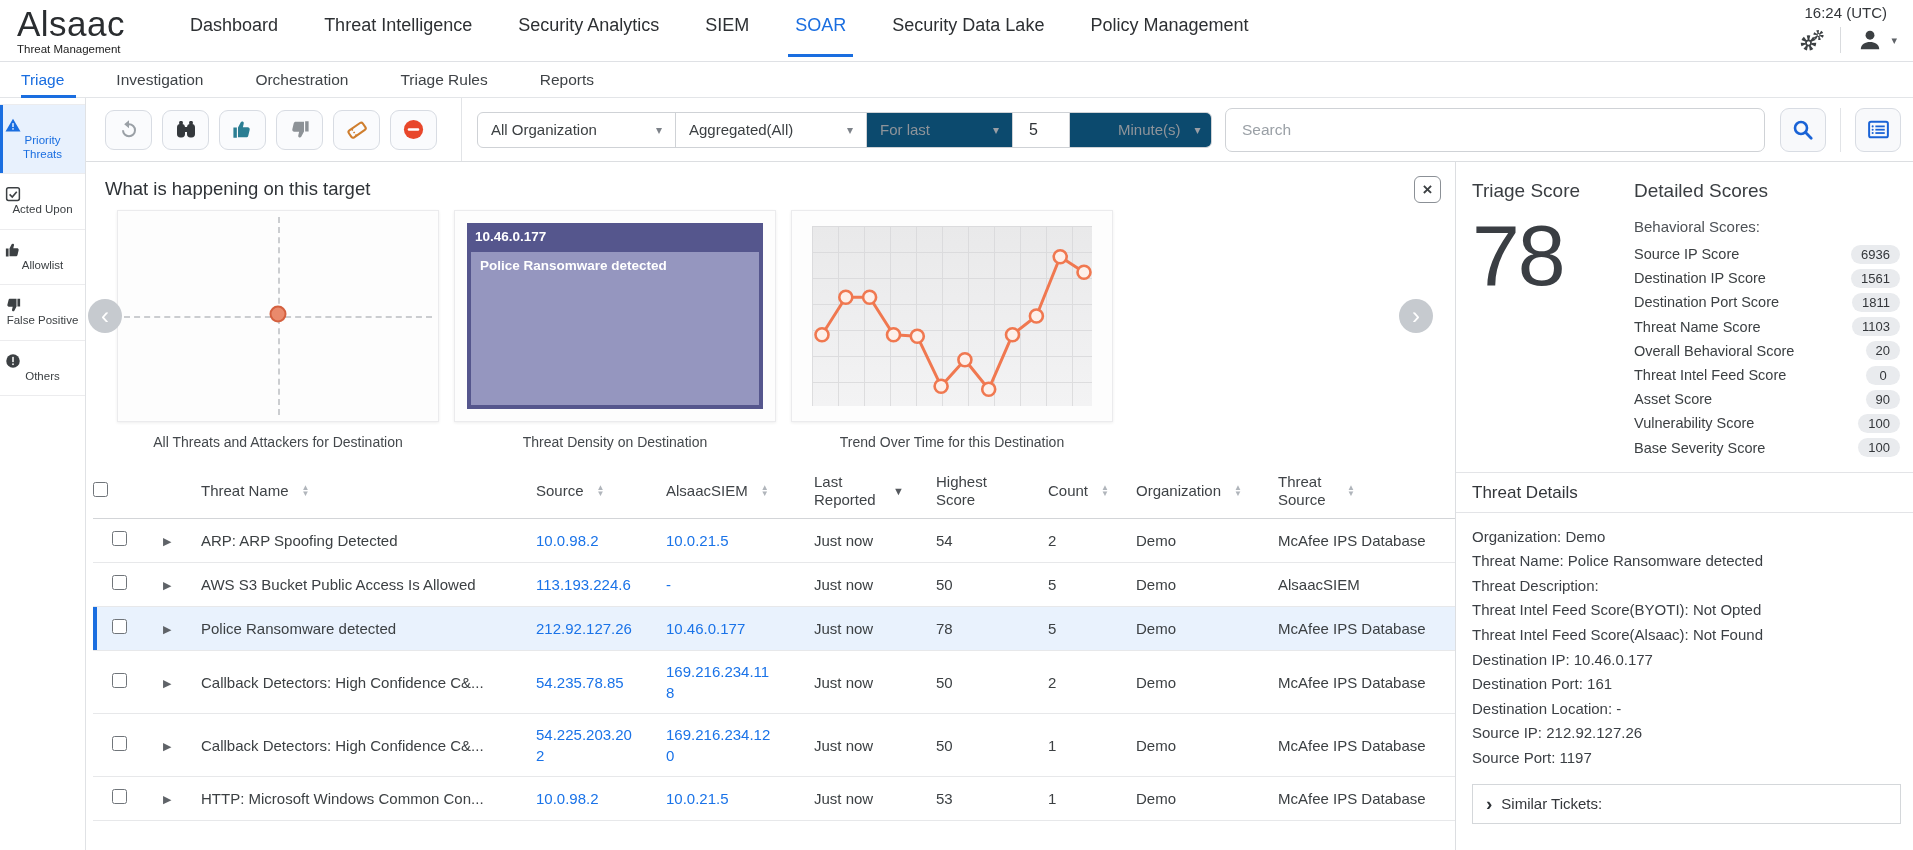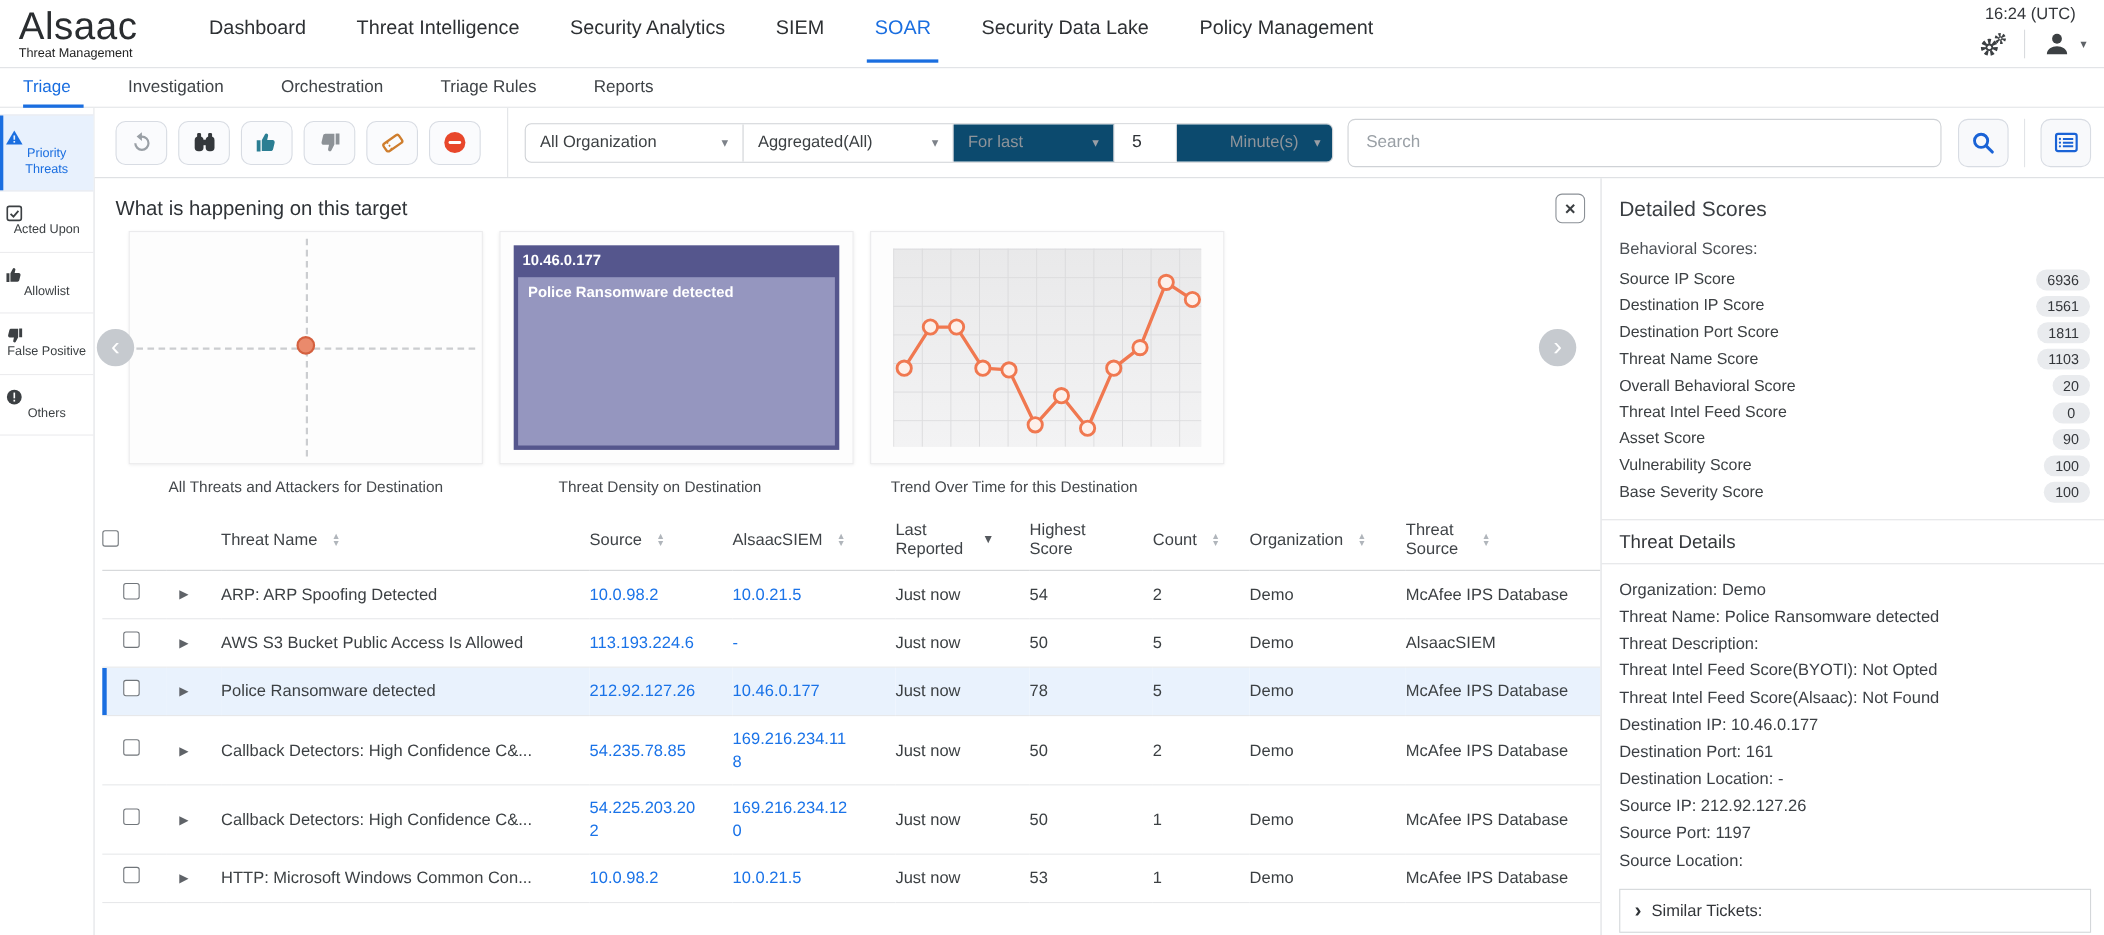--- a/index.html
+++ b/index.html
@@ -57,21 +57,21 @@
   .mag-btn { margin-left:15px; }
   .list-btn { margin-left:14px; margin-right:4px; }
   .tb-vsep2 { width:1px; height:44px; background:#e2e4e7; margin-left:14px; }
 
   
   .main { position:absolute; top:162px; left:86px; width:1369px; bottom:0; overflow:hidden; background:#fff; }
   .car-title { position:absolute; top:16px; left:19px; font-size:18.5px; color:#2f3337; }
   .close-btn { position:absolute; top:14px; right:14px; width:27px; height:27px; border:1.6px solid #8b9096; border-radius:6px; display:flex; align-items:center; justify-content:center; font-size:17px; font-weight:bold; color:#3c4043; cursor:pointer; }
   .cards { position:absolute; top:48px; left:31px; display:flex; gap:15px; }
   .card { width:322px; height:212px; background:#fdfdfd; border:1px solid #ebebed; box-shadow:0 1px 3px rgba(0,0,0,.07); position:relative; cursor:pointer; }
-  .captions { position:absolute; top:272px; left:31px; display:flex; }
+  .captions { position:absolute; top:272px; left:31px; display:flex; gap:15px; }
   .caption { width:322px; text-align:center; font-size:14px; color:#44484c; }
   .nav-arrow { position:absolute; width:34px; height:34px; border-radius:50%; background:#c6cacf; color:#fff; display:flex; align-items:center; justify-content:center; font-size:24px; line-height:30px; cursor:pointer; top:137px; z-index:5; user-select:none; }
   .arrow-left { left:2px; } .arrow-right { right:22px; }
 
   
   .crosshair-v { position:absolute; left:50%; top:6px; bottom:6px; border-left:2px dashed #cbcdd0; }
   .crosshair-h { position:absolute; top:50%; left:6px; right:6px; border-top:2px dashed #cbcdd0; }
   .scatter-dot { position:absolute; width:17px; height:17px; border-radius:50%; background:#ea8a6c; border:2px solid #d4603f; transform:translate(-50%,-50%); }
 
   
@@ -529,20 +529,24 @@
         <td>1</td>
         <td>Demo</td>
         <td>McAfee IPS Database</td>
       </tr>
     </tbody>
   </table>
 </main>
 
 <aside class="panel">
   <div class="panel-top">
+    <div class="pt-left">
+      <h2>Triage Score</h2>
+      <div class="big-score">78</div>
+    </div>
     <div class="pt-right">
       <h2>Detailed Scores</h2>
       <div class="group-label">Behavioral Scores:</div>
 
       <div class="score-row">
         <span class="score-label">Source IP Score</span>
         <span class="badge">6936</span>
       </div>
       <div class="score-row">
         <span class="score-label">Destination IP Score</span>
@@ -587,20 +591,19 @@
     <div>Organization: Demo</div>
     <div>Threat Name: Police Ransomware detected</div>
     <div>Threat Description:</div>
     <div>Threat Intel Feed Score(BYOTI): Not Opted</div>
     <div>Threat Intel Feed Score(Alsaac): Not Found</div>
     <div>Destination IP: 10.46.0.177</div>
     <div>Destination Port: 161</div>
     <div>Destination Location: -</div>
     <div>Source IP: 212.92.127.26</div>
     <div>Source Port: 1197</div>
-    <div>Source Location:</div>
   </div>
 
   <div class="similar-box">
     <span class="similar-chevron">›</span>
     <span>Similar Tickets:</span>
   </div>
 </aside>
 
 </body></html>

